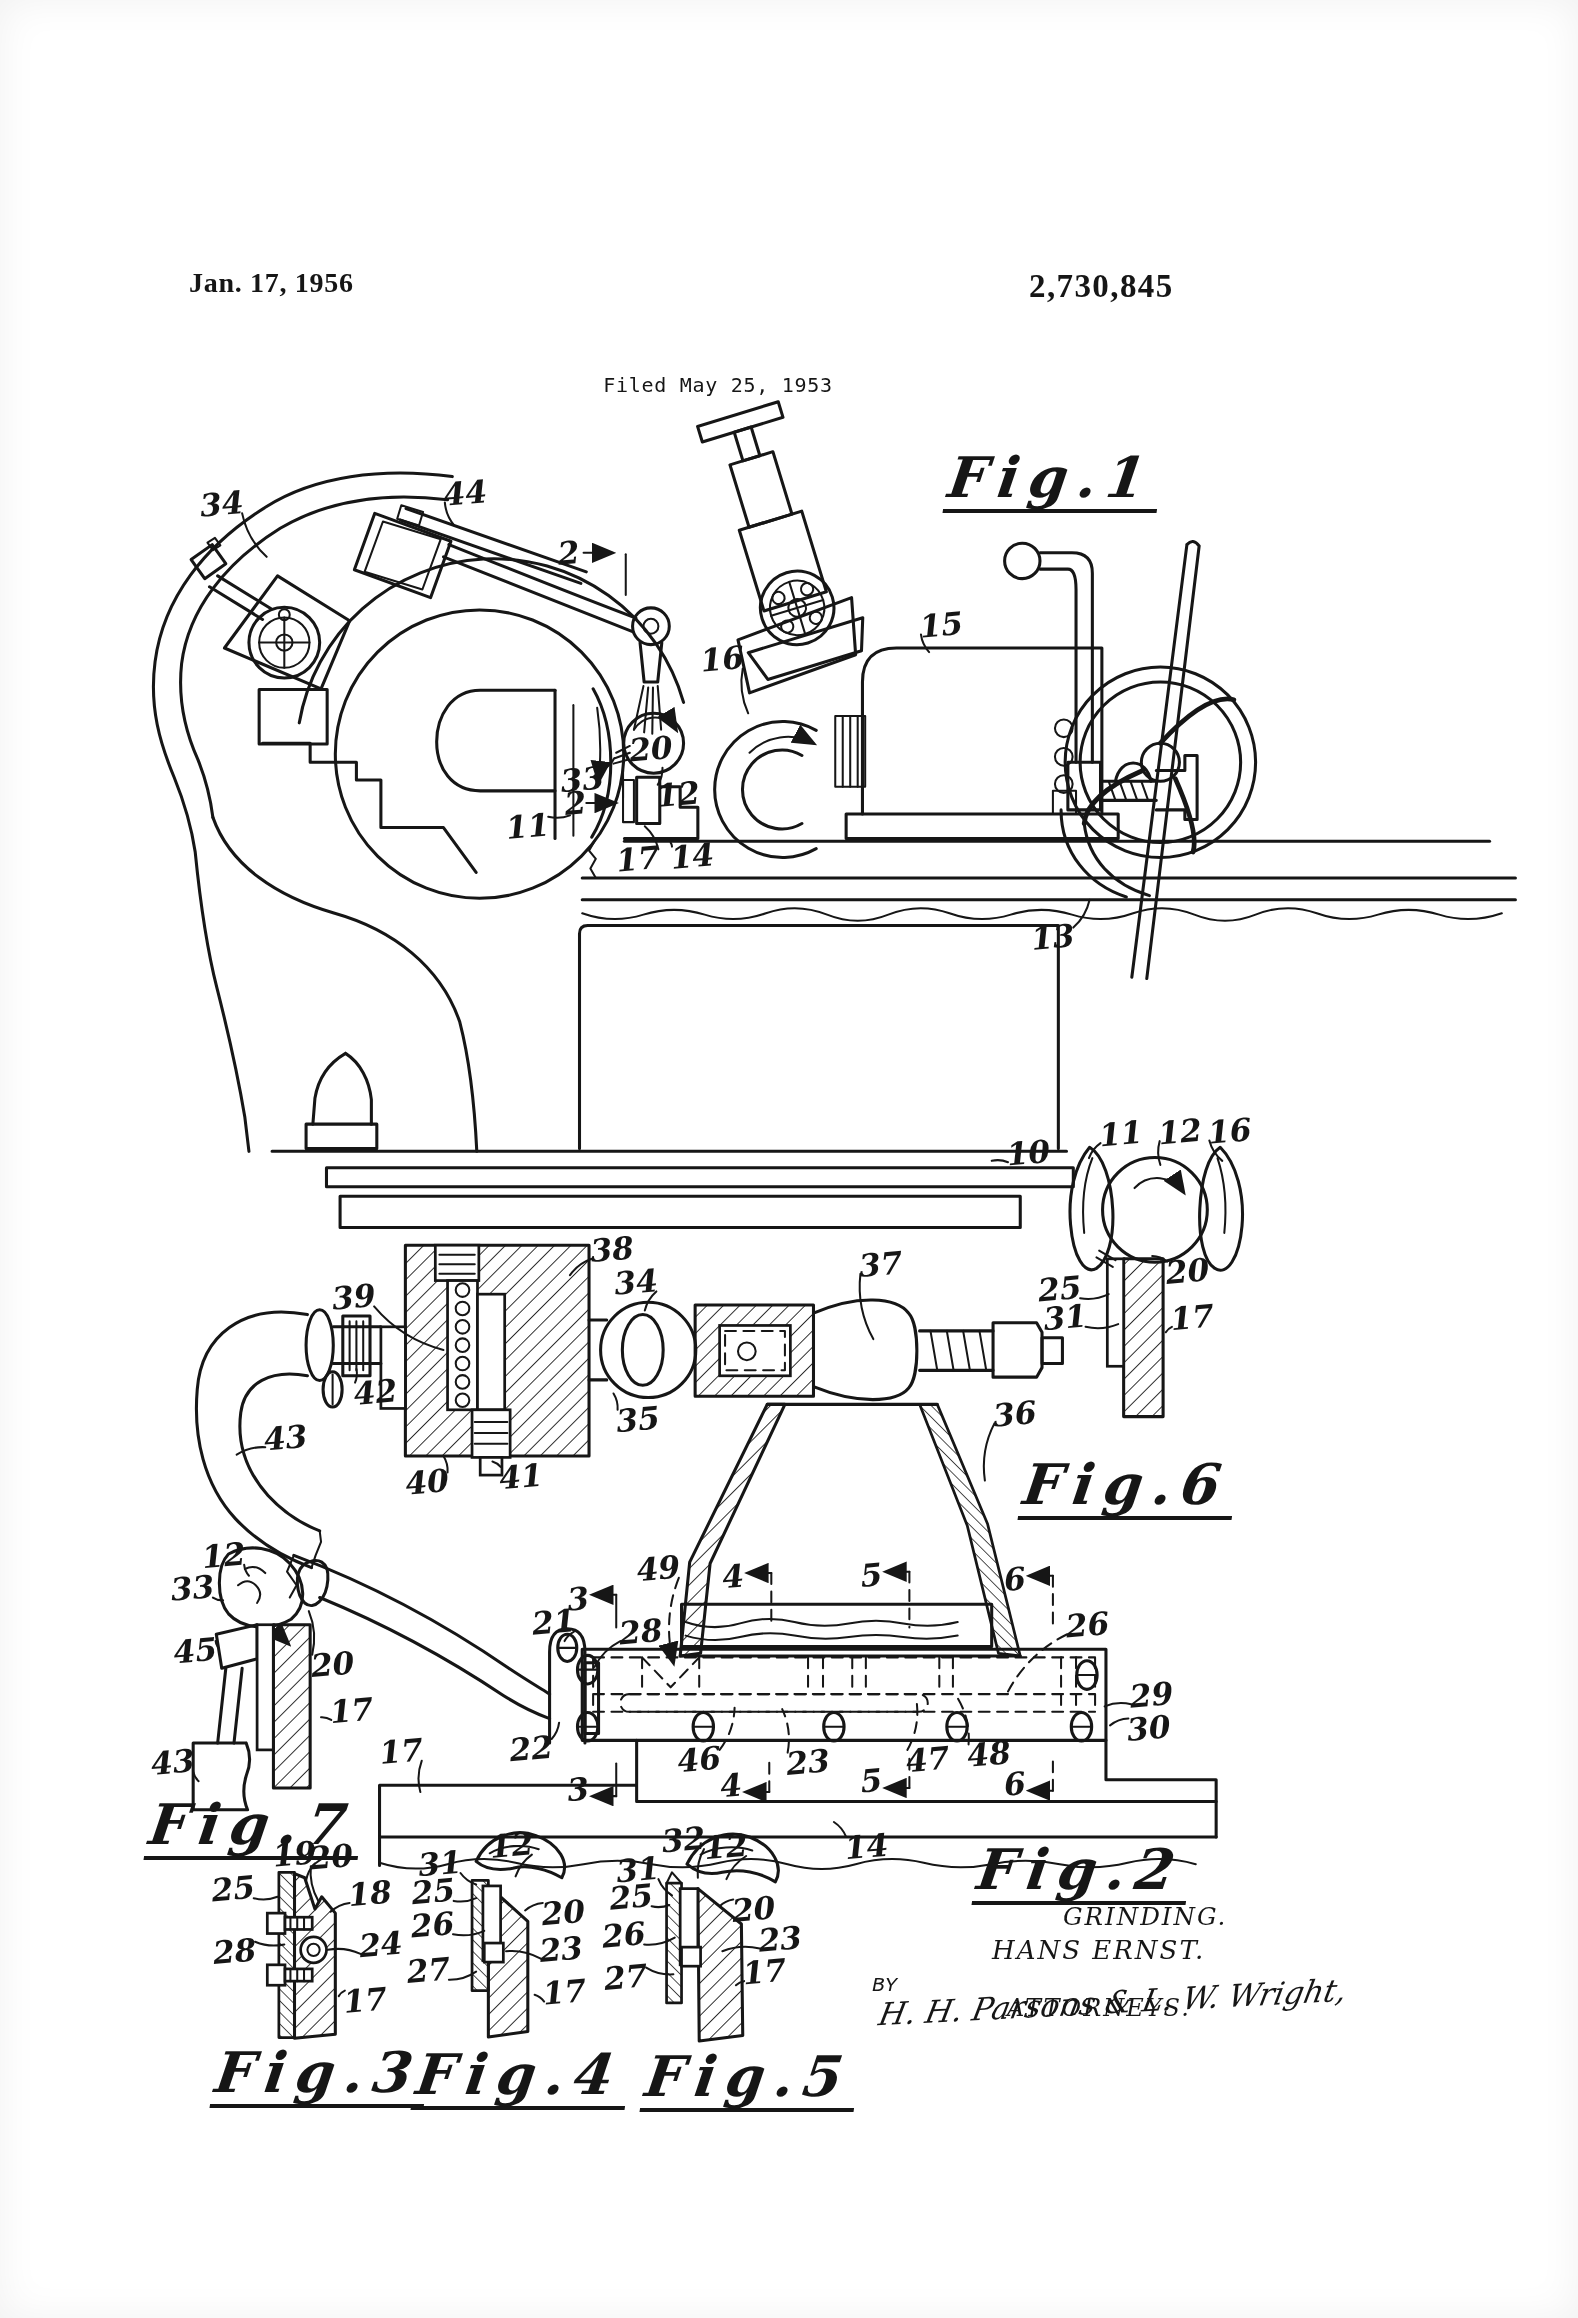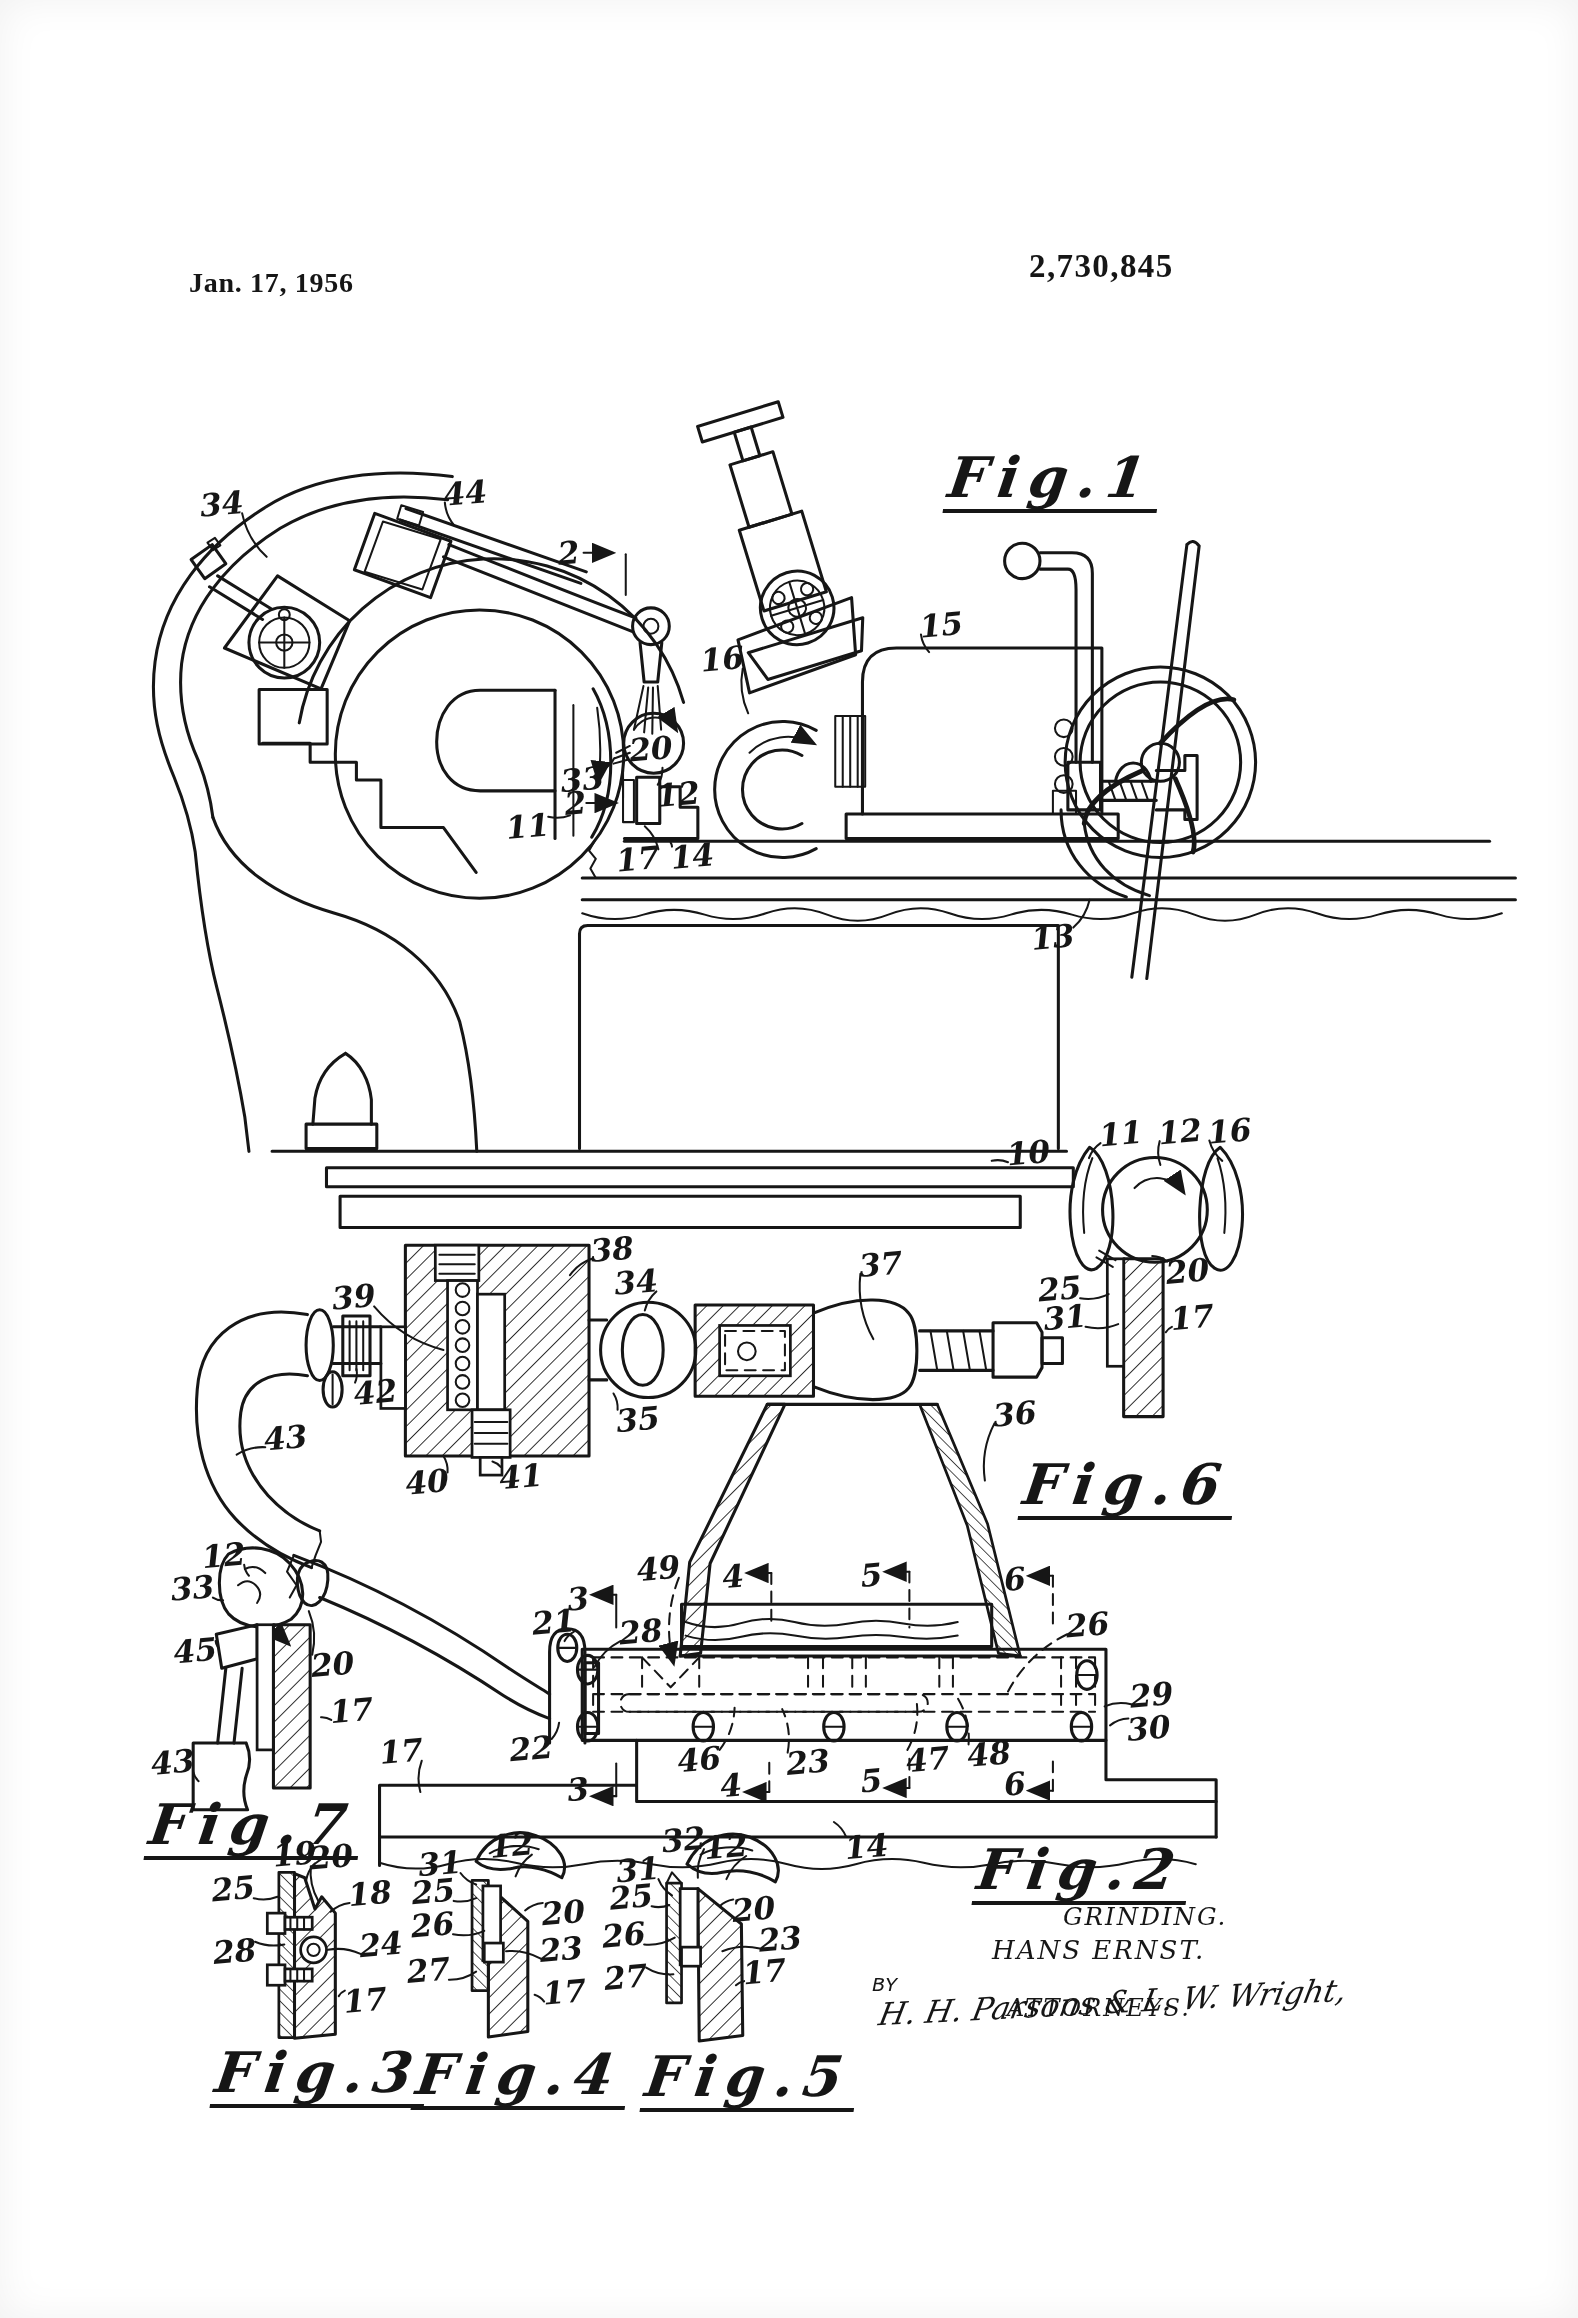--- a/index.html
+++ b/index.html
@@ -31,21 +31,22 @@
   .hatch{fill:url(#h1);stroke:#161616;stroke-width:4.5;stroke-linejoin:round;}
   .hatchB{fill:url(#h2);stroke:#161616;stroke-width:4;stroke-linejoin:round;}
   .ann{font-family:"DejaVu Serif",serif;font-style:italic;font-weight:bold;font-size:46px;fill:#161616;}
 </style>
 </head>
 <body>
 
 <div id="page">
 
   <div class="abs date" style="left:189px;top:267px;">Jan. 17, 1956</div>
-  <div class="abs patnum" style="left:1029px;top:248px;">2,730,845</div>
+  <div class="abs patnum" style="left:1029px;top:268px;">2,730,845</div>
+  <div class="abs filed cgroup" style="top:373px;">Filed May 25, 1953</div>
 
   <svg id="art" width="1578" height="2319" viewBox="0 0 2320 3408">
     <defs>
       <pattern id="h1" patternUnits="userSpaceOnUse" width="17" height="17" patternTransform="rotate(45)">
         <line x1="0" y1="0" x2="0" y2="17" stroke="#161616" stroke-width="2.6"></line>
       </pattern>
       <pattern id="h2" patternUnits="userSpaceOnUse" width="12" height="12" patternTransform="rotate(135)">
         <line x1="0" y1="0" x2="0" y2="12" stroke="#161616" stroke-width="2.2"></line>
       </pattern>
       <marker id="ah" markerWidth="12" markerHeight="10" refX="10" refY="5" orient="auto">

